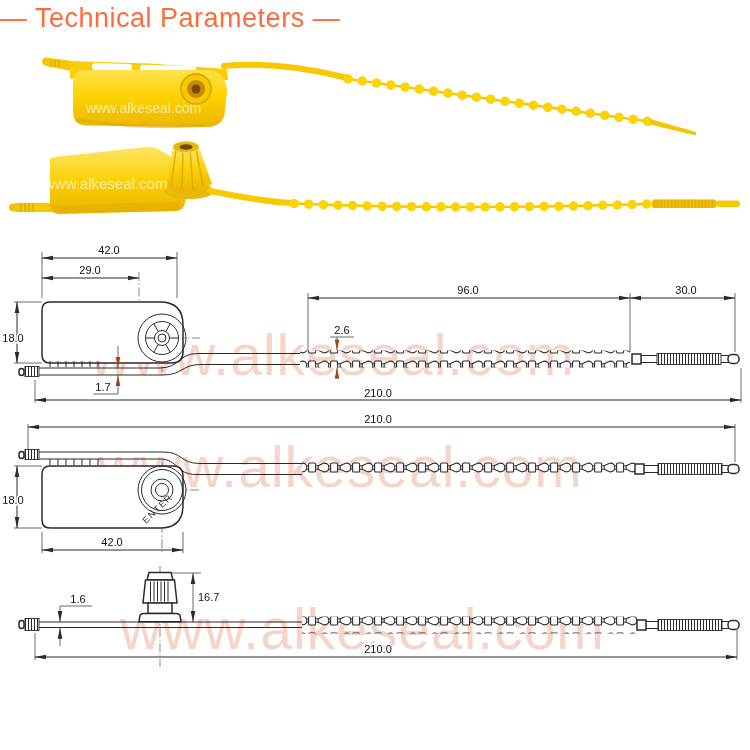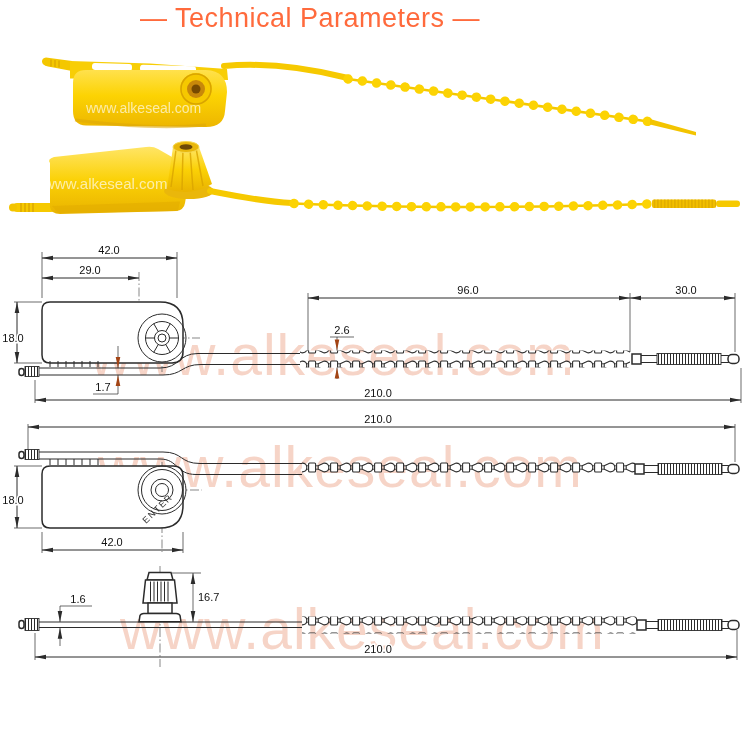--- a/index.html
+++ b/index.html
@@ -1,18 +1,18 @@
 <!DOCTYPE html>
 <html><head>
 <meta charset="utf-8">
 <style>
   html,body{margin:0;padding:0;background:#ffffff;}
   #page{position:relative;width:750px;height:750px;background:#fff;overflow:hidden;
         font-family:"Liberation Sans",sans-serif;}
-  #title{position:absolute;top:3px;left:0;width:620px;text-align:center;
+  #title{position:absolute;top:3px;left:0;width:620px;
          font-size:27px;letter-spacing:.5px;color:#ff6a3c;}
   .wm-pink{position:absolute;font-size:57px;letter-spacing:1px;color:#e98f6d;
            opacity:.38;white-space:nowrap;z-index:1;}
   .wm-white{position:absolute;color:rgba(255,255,255,.65);white-space:nowrap;z-index:3;}
   #scene{position:absolute;left:0;top:0;z-index:2;}
   
   .ln{stroke:#2b2b2b;stroke-width:1;fill:none;}
   .bd{stroke:#2b2b2b;stroke-width:1.5;fill:#fff;}
   .xln{stroke:#2b2b2b;stroke-width:.7;fill:none;}
   .cl{stroke:#555;stroke-width:.7;fill:none;stroke-dasharray:9 2.5 1.5 2.5;}

